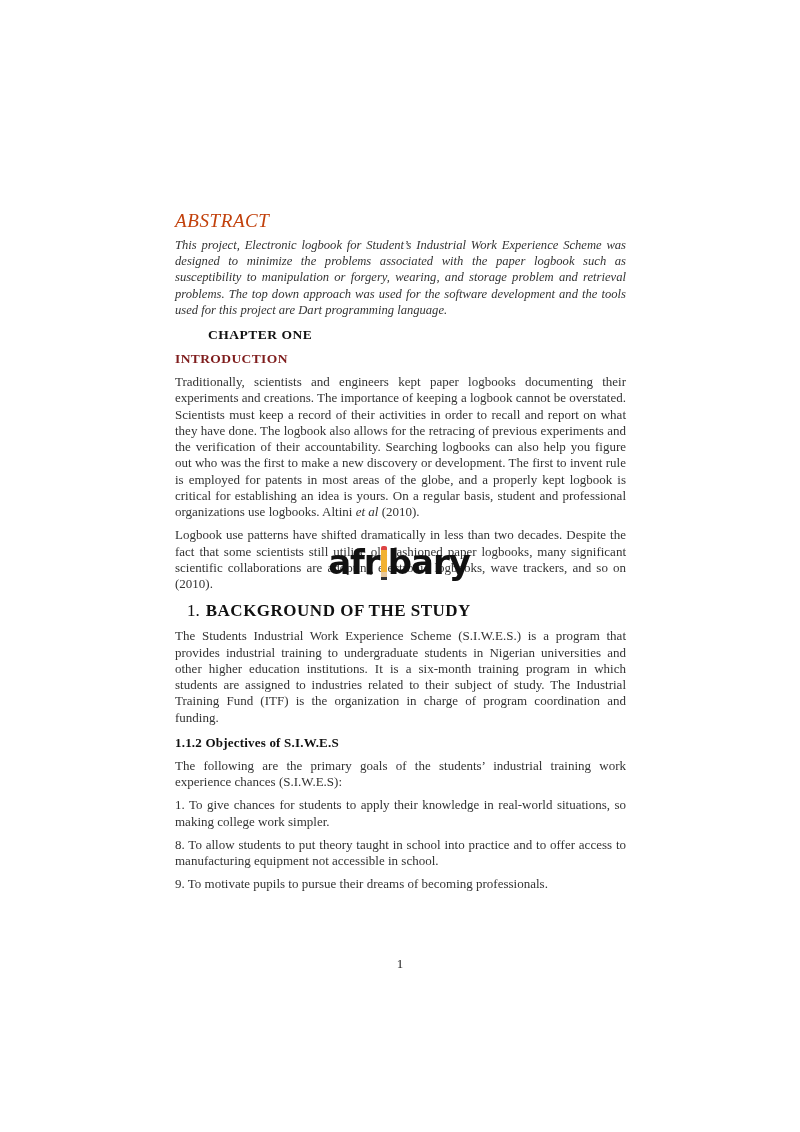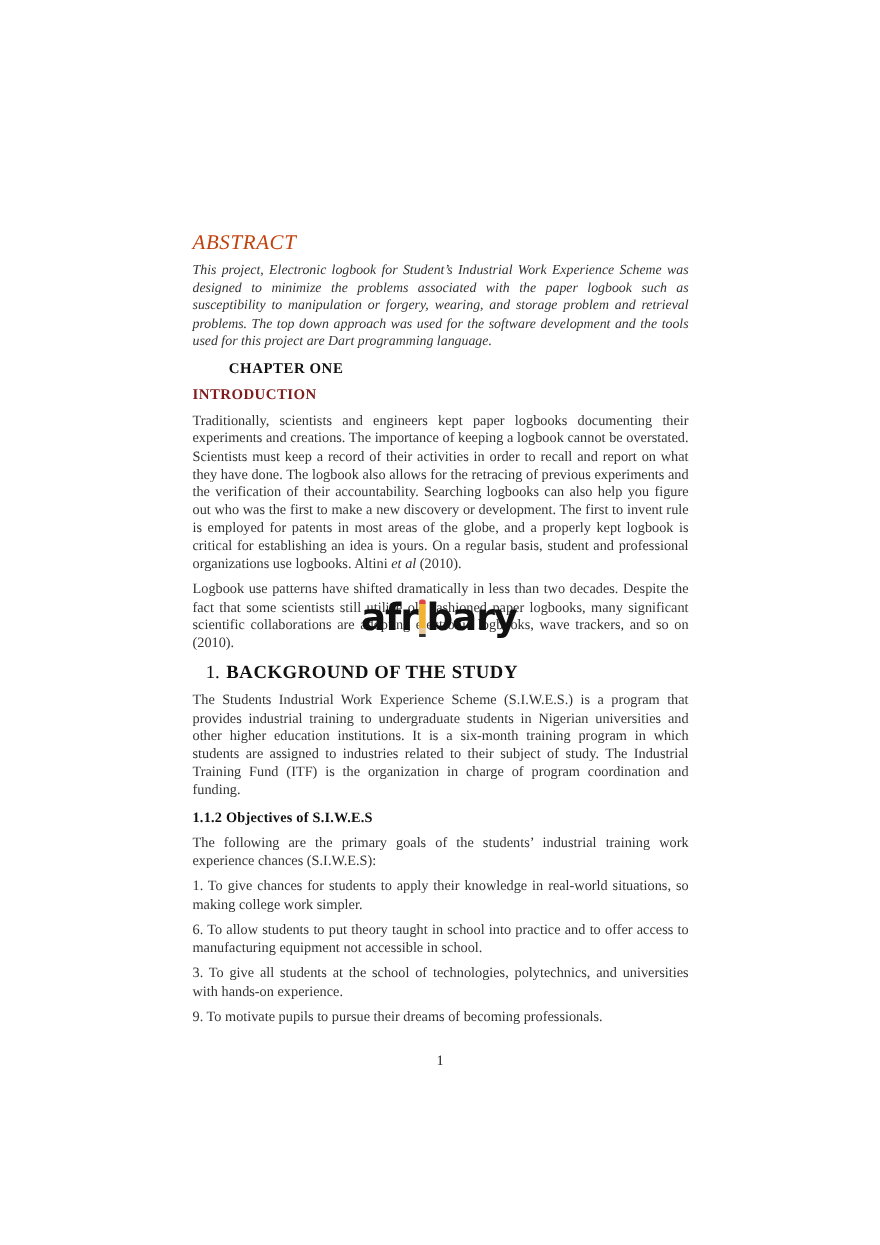--- a/index.html
+++ b/index.html
@@ -45,22 +45,21 @@
   <p class="body">Logbook use patterns have shifted dramatically in less than two decades. Despite the fact that some scientists still utilize old fashioned paper logbooks, many significant scientific collaborations are adopting electronic logbooks, wave trackers, and so on (2010).</p>
 
   <div class="h-num">
     <span class="num">1.</span><span class="t">BACKGROUND OF THE STUDY</span>
   </div>
   <p class="body">The Students Industrial Work Experience Scheme (S.I.W.E.S.) is a program that provides industrial training to undergraduate students in Nigerian universities and other higher education institutions.  It is a six-month training program in which students are assigned to industries related to their subject of study. The Industrial Training Fund (ITF) is the organization in charge of program coordination and funding.</p>
 
   <div class="h-sub">1.1.2 Objectives of S.I.W.E.S</div>
   <p class="body">The following are the primary goals of the students’ industrial training work experience chances (S.I.W.E.S):</p>
   <p class="body">1. To give chances for students to apply their knowledge in real-world situations, so making college work simpler.</p>
-  <p class="body">6.  To allow students to put theory taught in school into practice and to offer access to manufacturing equipment not accessible in school.</p>
-  <p class="body">3. To give all students at the school of technologies, polytechnics, and universities with hands-on experience.</p>
+  <p class="body">8.  To allow students to put theory taught in school into practice and to offer access to manufacturing equipment not accessible in school.</p>
   <p class="body">9. To motivate pupils to pursue their dreams of becoming professionals.</p>
 </div>
 
 <div class="watermark">
   <span class="wm-text"><span>afr</span><span class="pencil"></span><span>bary</span></span>
 </div>
 
 <div class="page-number">1</div>
 
 </body></html>

